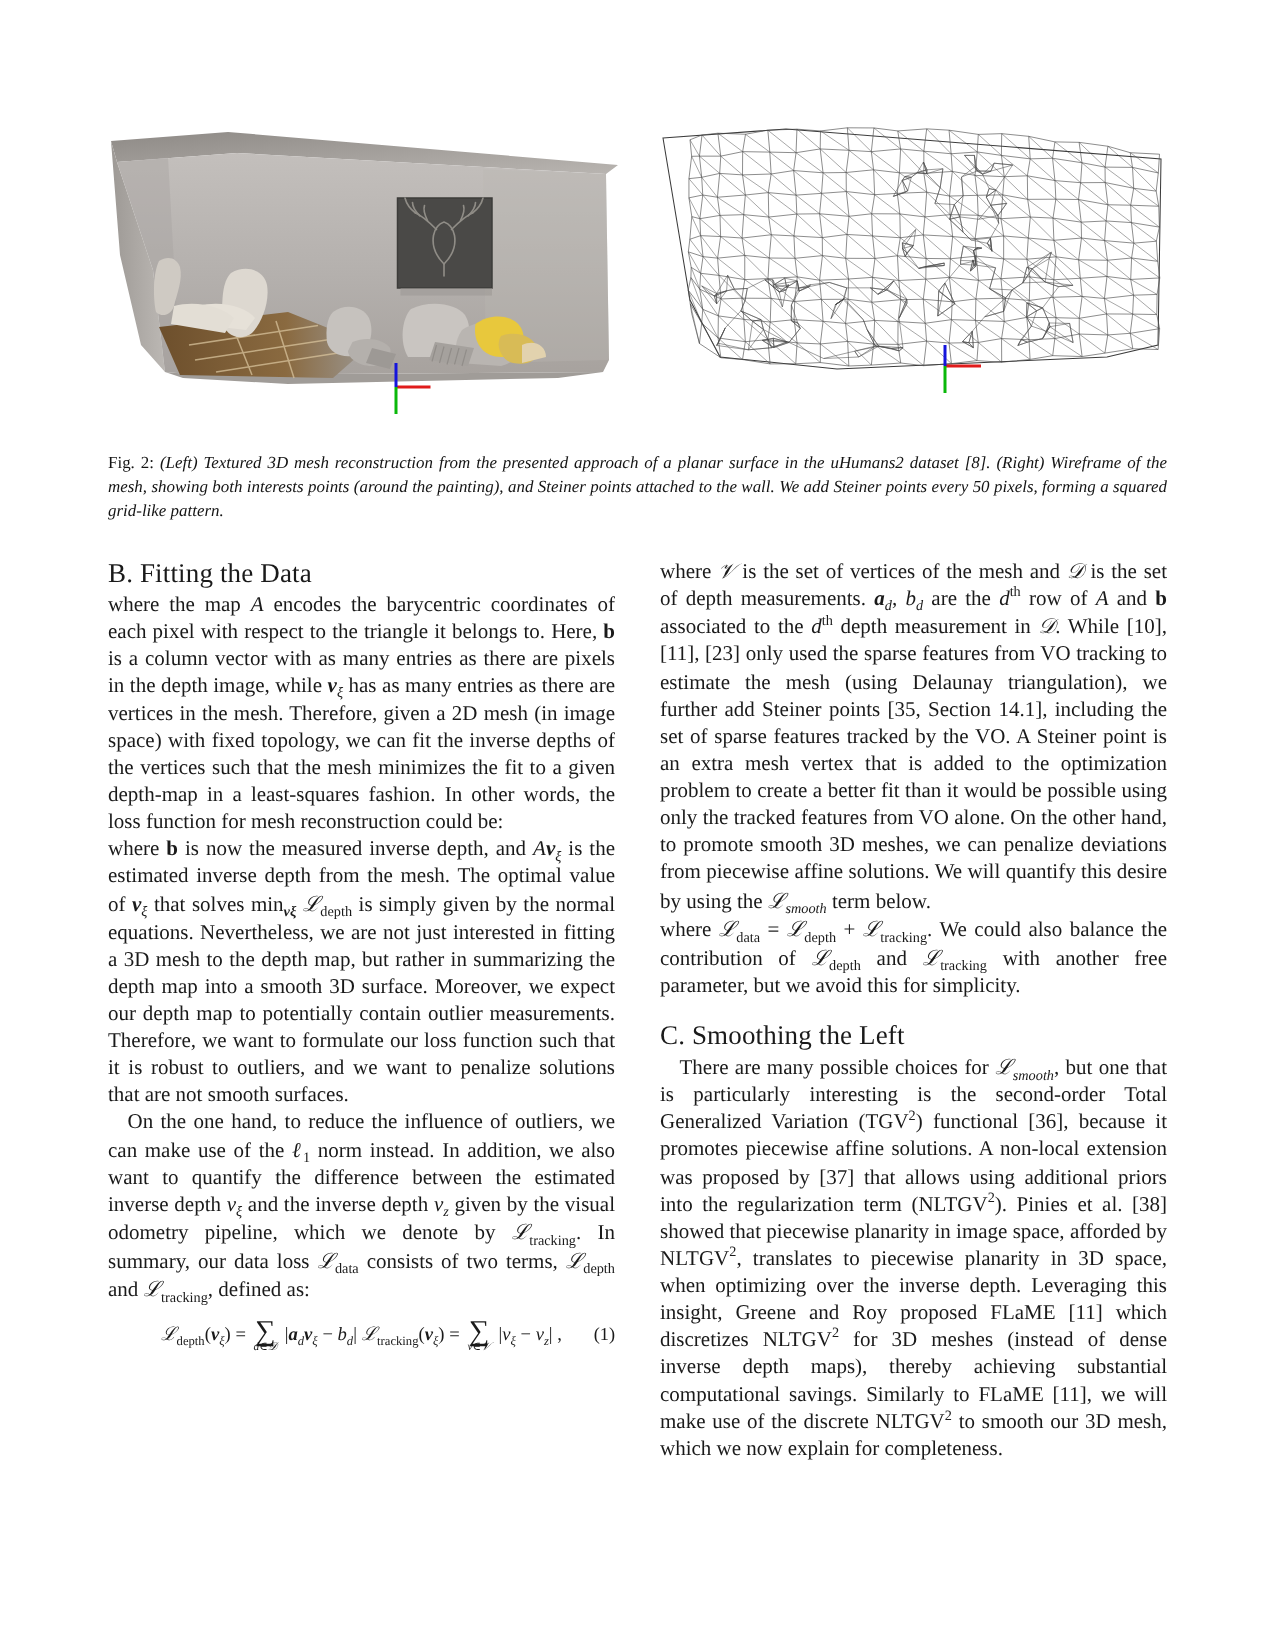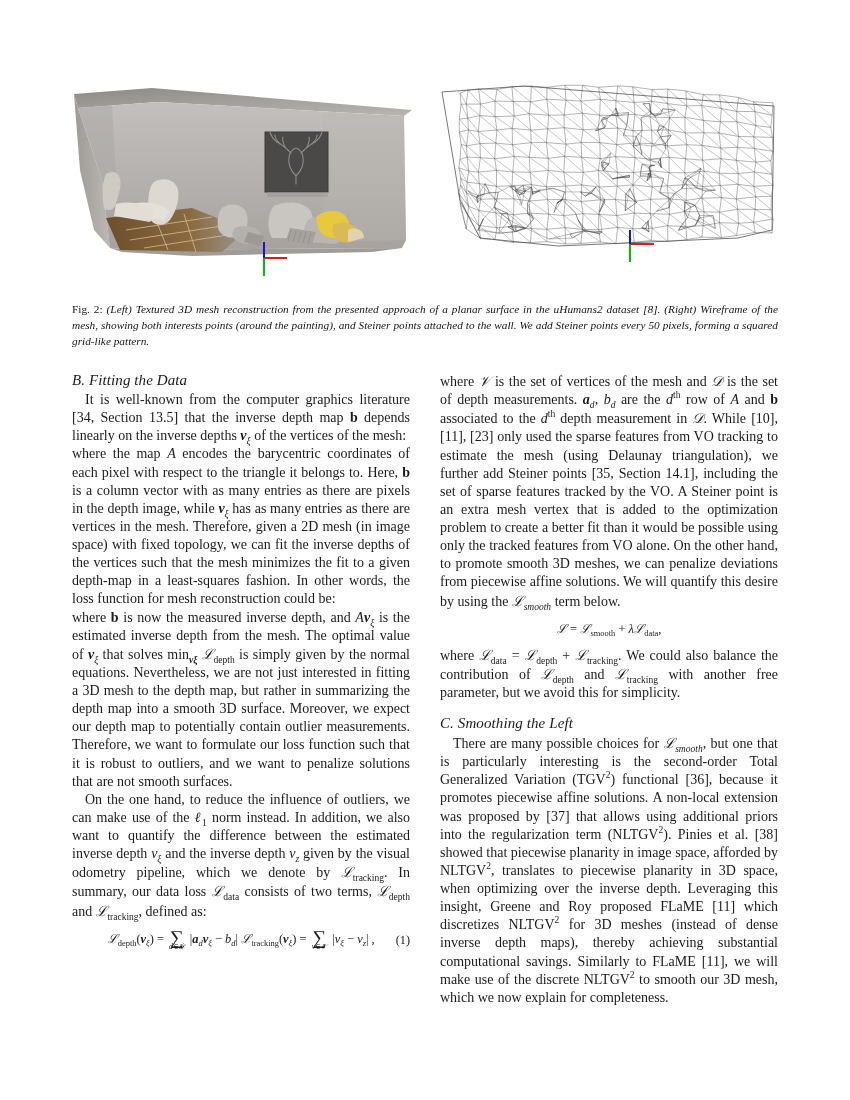--- a/index.html
+++ b/index.html
@@ -60,22 +60,21 @@
     position: absolute;
     left: 72px;
     top: 372px;
     width: 706px;
     display: flex;
     justify-content: space-between;
   }
   .col { width: 338px; }
 
   .sec-head {
-    font-style: italic;
-    font-size: 15px;
+    font-size: 18px;
     margin: 0 0 2px 0;
     letter-spacing: .1px;
   }
   p.body {
     margin: 0;
     font-size: 14px;
     line-height: 1.295;
     text-align: justify;
     text-indent: 13px;
     hyphens: auto;
@@ -1414,21 +1413,20 @@
       <span>(Left) Textured 3D mesh reconstruction from the presented approach of a planar surface in the uHumans2 dataset [8]. (Right) Wireframe of the mesh, showing both interests points (around the painting), and Steiner points attached to the wall. We add Steiner points every 50 pixels, forming a squared grid-like pattern.</span>
     </div>
   </div>
 
   <div class="columns">
 
     <div class="col">
 
       <div class="sec-head">B.  Fitting the Data</div>
 
-      <p class="body">It is well-known from the computer graphics literature [34, Section 13.5] that the inverse depth map <span class="mb">b</span> depends linearly on the inverse depths <span class="mb mi">v</span><sub class="mi">ξ</sub> of the vertices of the mesh:</p>
 
 
       <p class="body noindent">where the map <span class="mi">A</span> encodes the barycentric coordinates of each pixel with respect to the triangle it belongs to. Here, <span class="mb">b</span> is a column vector with as many entries as there are pixels in the depth image, while <span class="mb mi">v</span><sub class="mi">ξ</sub> has as many entries as there are vertices in the mesh. Therefore, given a 2D mesh (in image space) with fixed topology, we can fit the inverse depths of the vertices such that the mesh minimizes the fit to a given depth-map in a least-squares fashion. In other words, the loss function for mesh reconstruction could be:</p>
 
 
       <p class="body noindent">where <span class="mb">b</span> is now the measured inverse depth, and <span class="mi">A</span><span class="mb mi">v</span><sub class="mi">ξ</sub> is the estimated inverse depth from the mesh. The optimal value of <span class="mb mi">v</span><sub class="mi">ξ</sub> that solves min<sub class="mb mi">v<span class="mi">ξ</span></sub> <span class="cal">ℒ</span><sub>depth</sub> is simply given by the normal equations. Nevertheless, we are not just interested in fitting a 3D mesh to the depth map, but rather in summarizing the depth map into a smooth 3D surface. Moreover, we expect our depth map to potentially contain outlier measurements. Therefore, we want to formulate our loss function such that it is robust to outliers, and we want to penalize solutions that are not smooth surfaces.</p>
 
       <p class="body">On the one hand, to reduce the influence of outliers, we can make use of the <span class="mi">ℓ</span><sub>1</sub> norm instead. In addition, we also want to quantify the difference between the estimated inverse depth <span class="mi">v</span><sub class="mi">ξ</sub> and the inverse depth <span class="mi">v</span><sub class="mi">z</sub> given by the visual odometry pipeline, which we denote by <span class="cal">ℒ</span><sub>tracking</sub>. In summary, our data loss <span class="cal">ℒ</span><sub>data</sub> consists of two terms, <span class="cal">ℒ</span><sub>depth</sub> and <span class="cal">ℒ</span><sub>tracking</sub>, defined as:</p>
 
       <div class="eq">
@@ -1447,23 +1445,20 @@
         <span class="eqnum">(1)</span>
       </div>
 
     </div>
 
     <div class="col">
 
       <p class="body noindent">where <span class="cal">𝒱</span> is the set of vertices of the mesh and <span class="cal">𝒟</span> is the set of depth measurements. <span class="mb mi">a</span><sub class="mi">d</sub>, <span class="mi">b</span><sub class="mi">d</sub> are the <span class="mi">d</span><sup>th</sup> row of <span class="mi">A</span> and <span class="mb">b</span> associated to the <span class="mi">d</span><sup>th</sup> depth measurement in <span class="cal">𝒟</span>. While [10], [11], [23] only used the sparse features from VO tracking to estimate the mesh (using Delaunay triangulation), we further add Steiner points [35, Section 14.1], including the set of sparse features tracked by the VO. A Steiner point is an extra mesh vertex that is added to the optimization problem to create a better fit than it would be possible using only the tracked features from VO alone. On the other hand, to promote smooth 3D meshes, we can penalize deviations from piecewise affine solutions. We will quantify this desire by using the <span class="cal">ℒ</span><sub class="mi">smooth</sub> term below.</p>
 
 
-      <div class="eq">
-        <span class="cal">ℒ</span> = <span class="cal">ℒ</span><sub>smooth</sub> + <span class="mi">λ</span><span class="cal">ℒ</span><sub>data</sub>,
-      </div>
 
       <p class="body noindent">where <span class="cal">ℒ</span><sub>data</sub> = <span class="cal">ℒ</span><sub>depth</sub> + <span class="cal">ℒ</span><sub>tracking</sub>. We could also balance the contribution of <span class="cal">ℒ</span><sub>depth</sub> and <span class="cal">ℒ</span><sub>tracking</sub> with another free parameter, but we avoid this for simplicity.</p>
 
       <div class="sec-head" style="margin-top:13px;">C.  Smoothing the Left</div>
 
       <p class="body">There are many possible choices for <span class="cal">ℒ</span><sub class="mi">smooth</sub>, but one that is particularly interesting is the second-order Total Generalized Variation (TGV<sup>2</sup>) functional [36], because it promotes piecewise affine solutions. A non-local extension was proposed by [37] that allows using additional priors into the regularization term (NLTGV<sup>2</sup>). Pinies et al. [38] showed that piecewise planarity in image space, afforded by NLTGV<sup>2</sup>, translates to piecewise planarity in 3D space, when optimizing over the inverse depth. Leveraging this insight, Greene and Roy proposed FLaME [11] which discretizes NLTGV<sup>2</sup> for 3D meshes (instead of dense inverse depth maps), thereby achieving substantial computational savings. Similarly to FLaME [11], we will make use of the discrete NLTGV<sup>2</sup> to smooth our 3D mesh, which we now explain for completeness.</p>
 
     </div>
   </div>
 </div>

